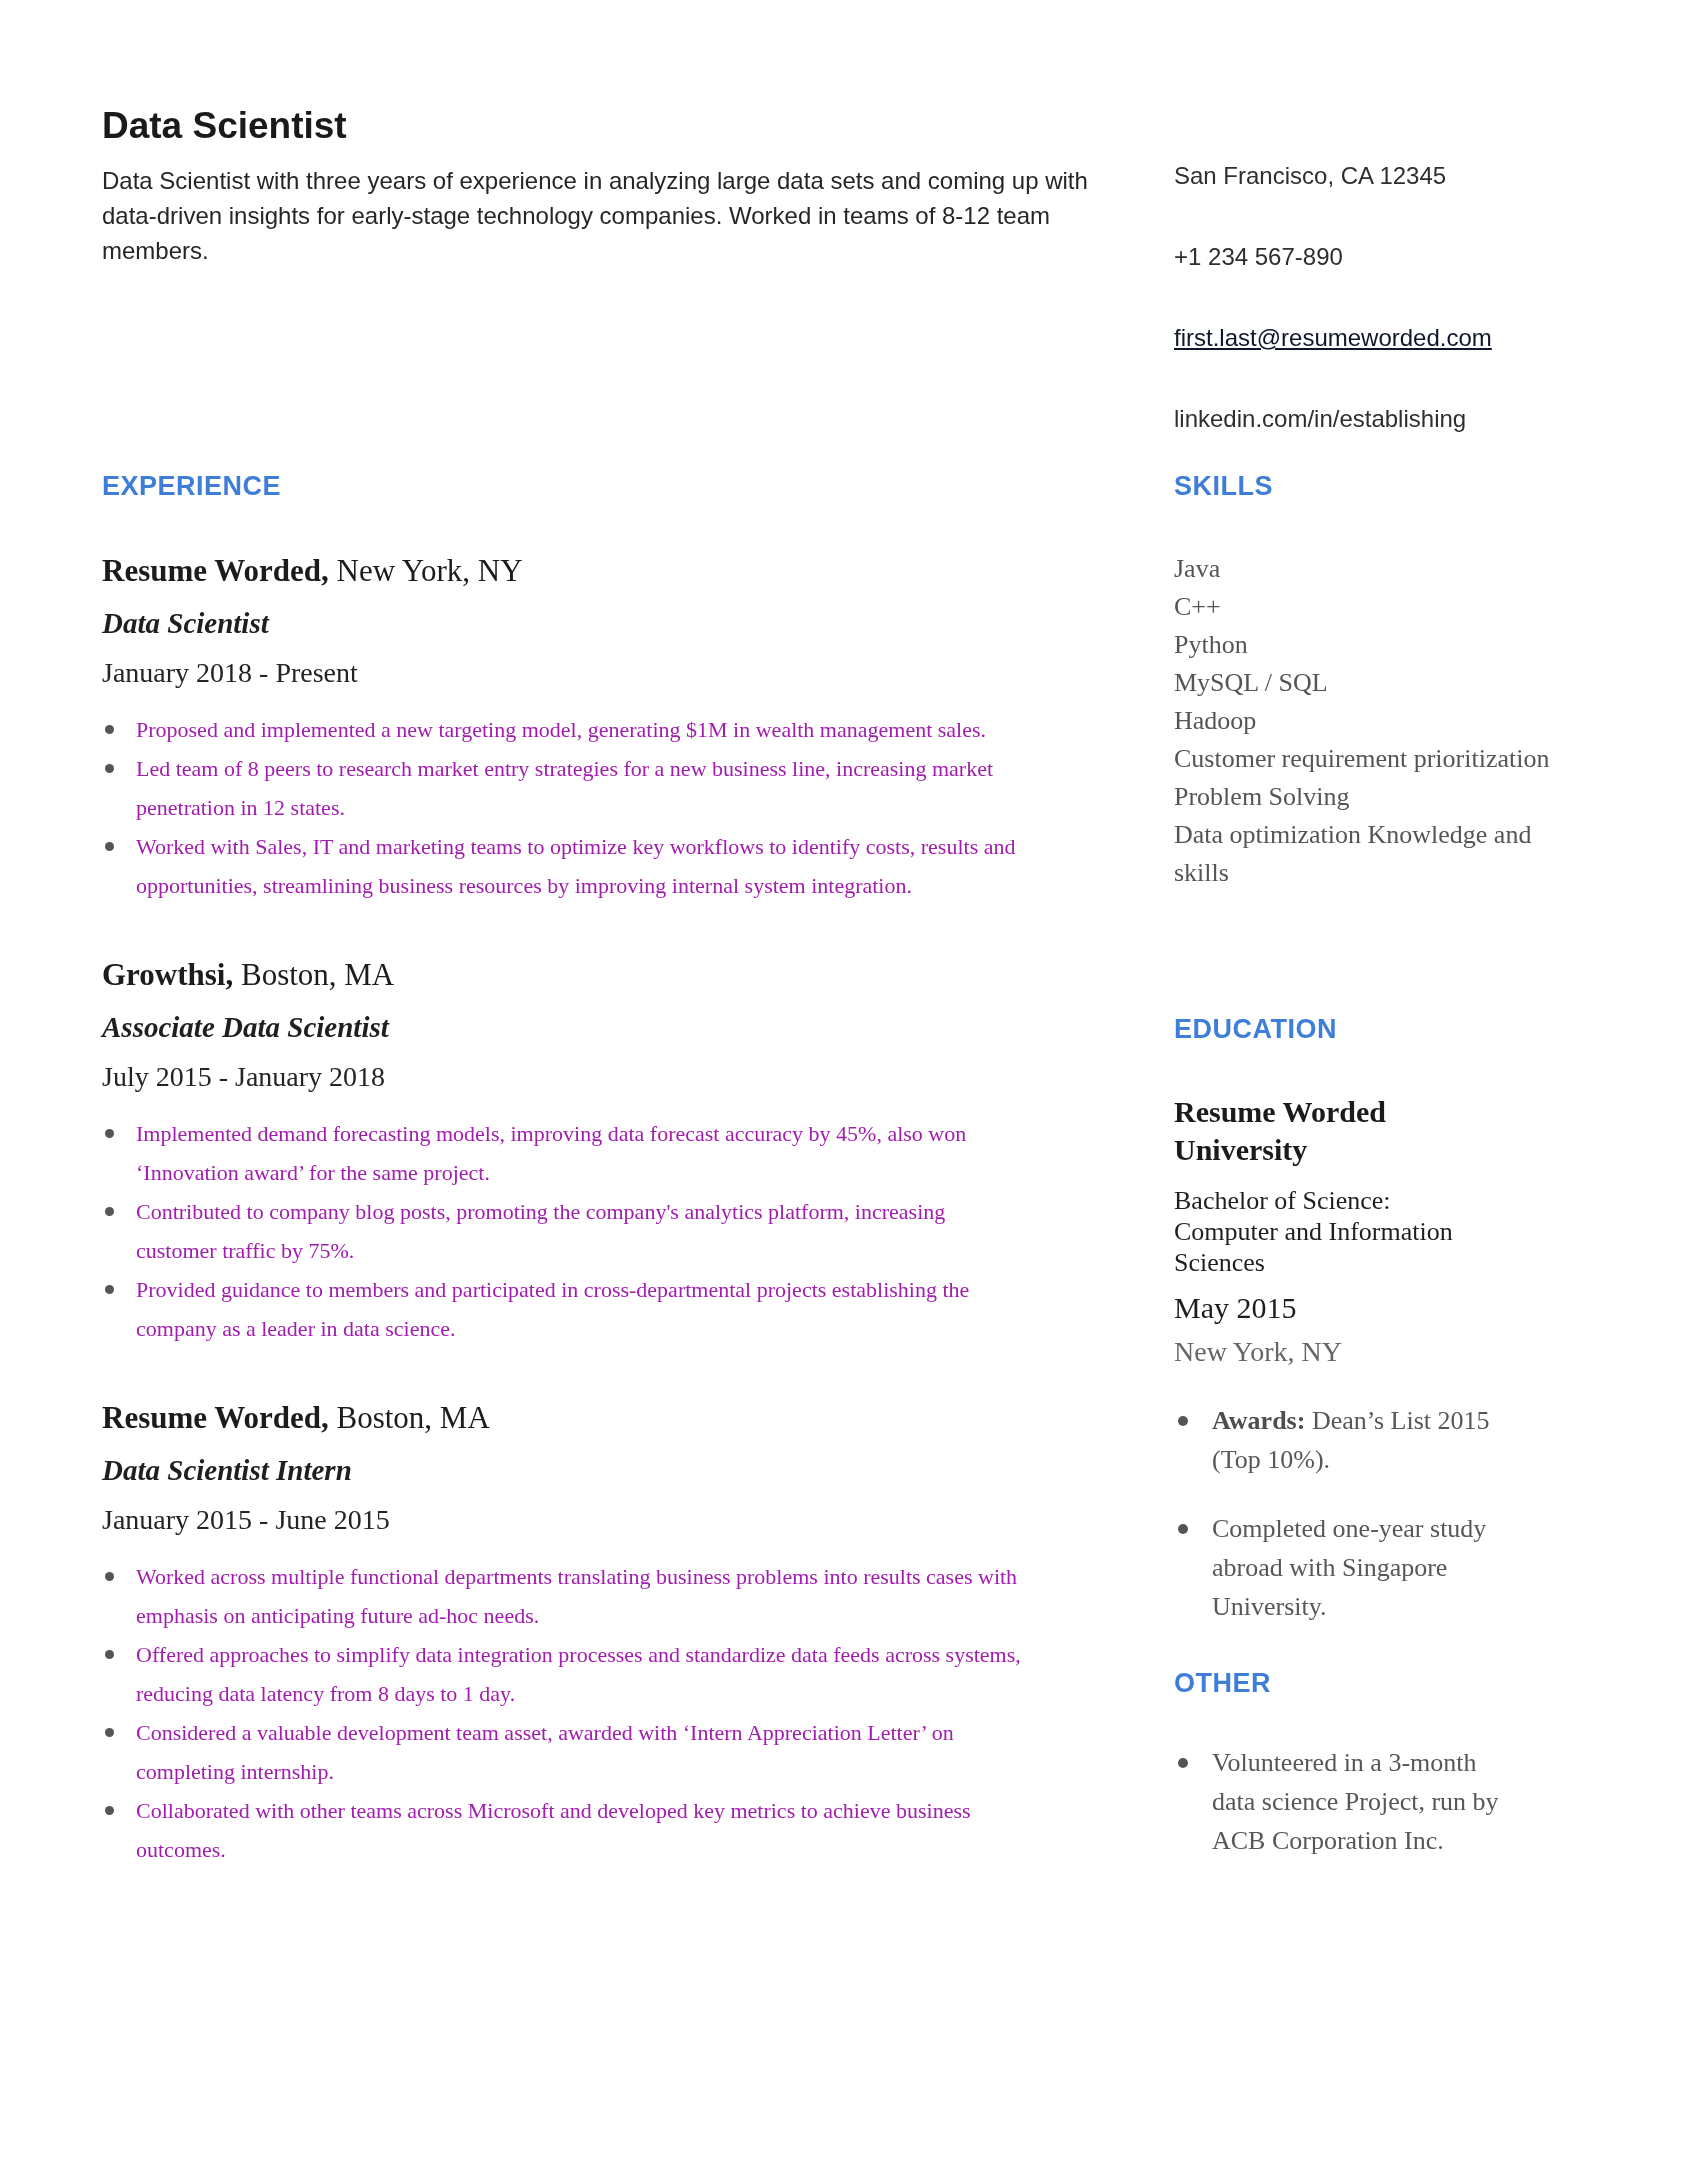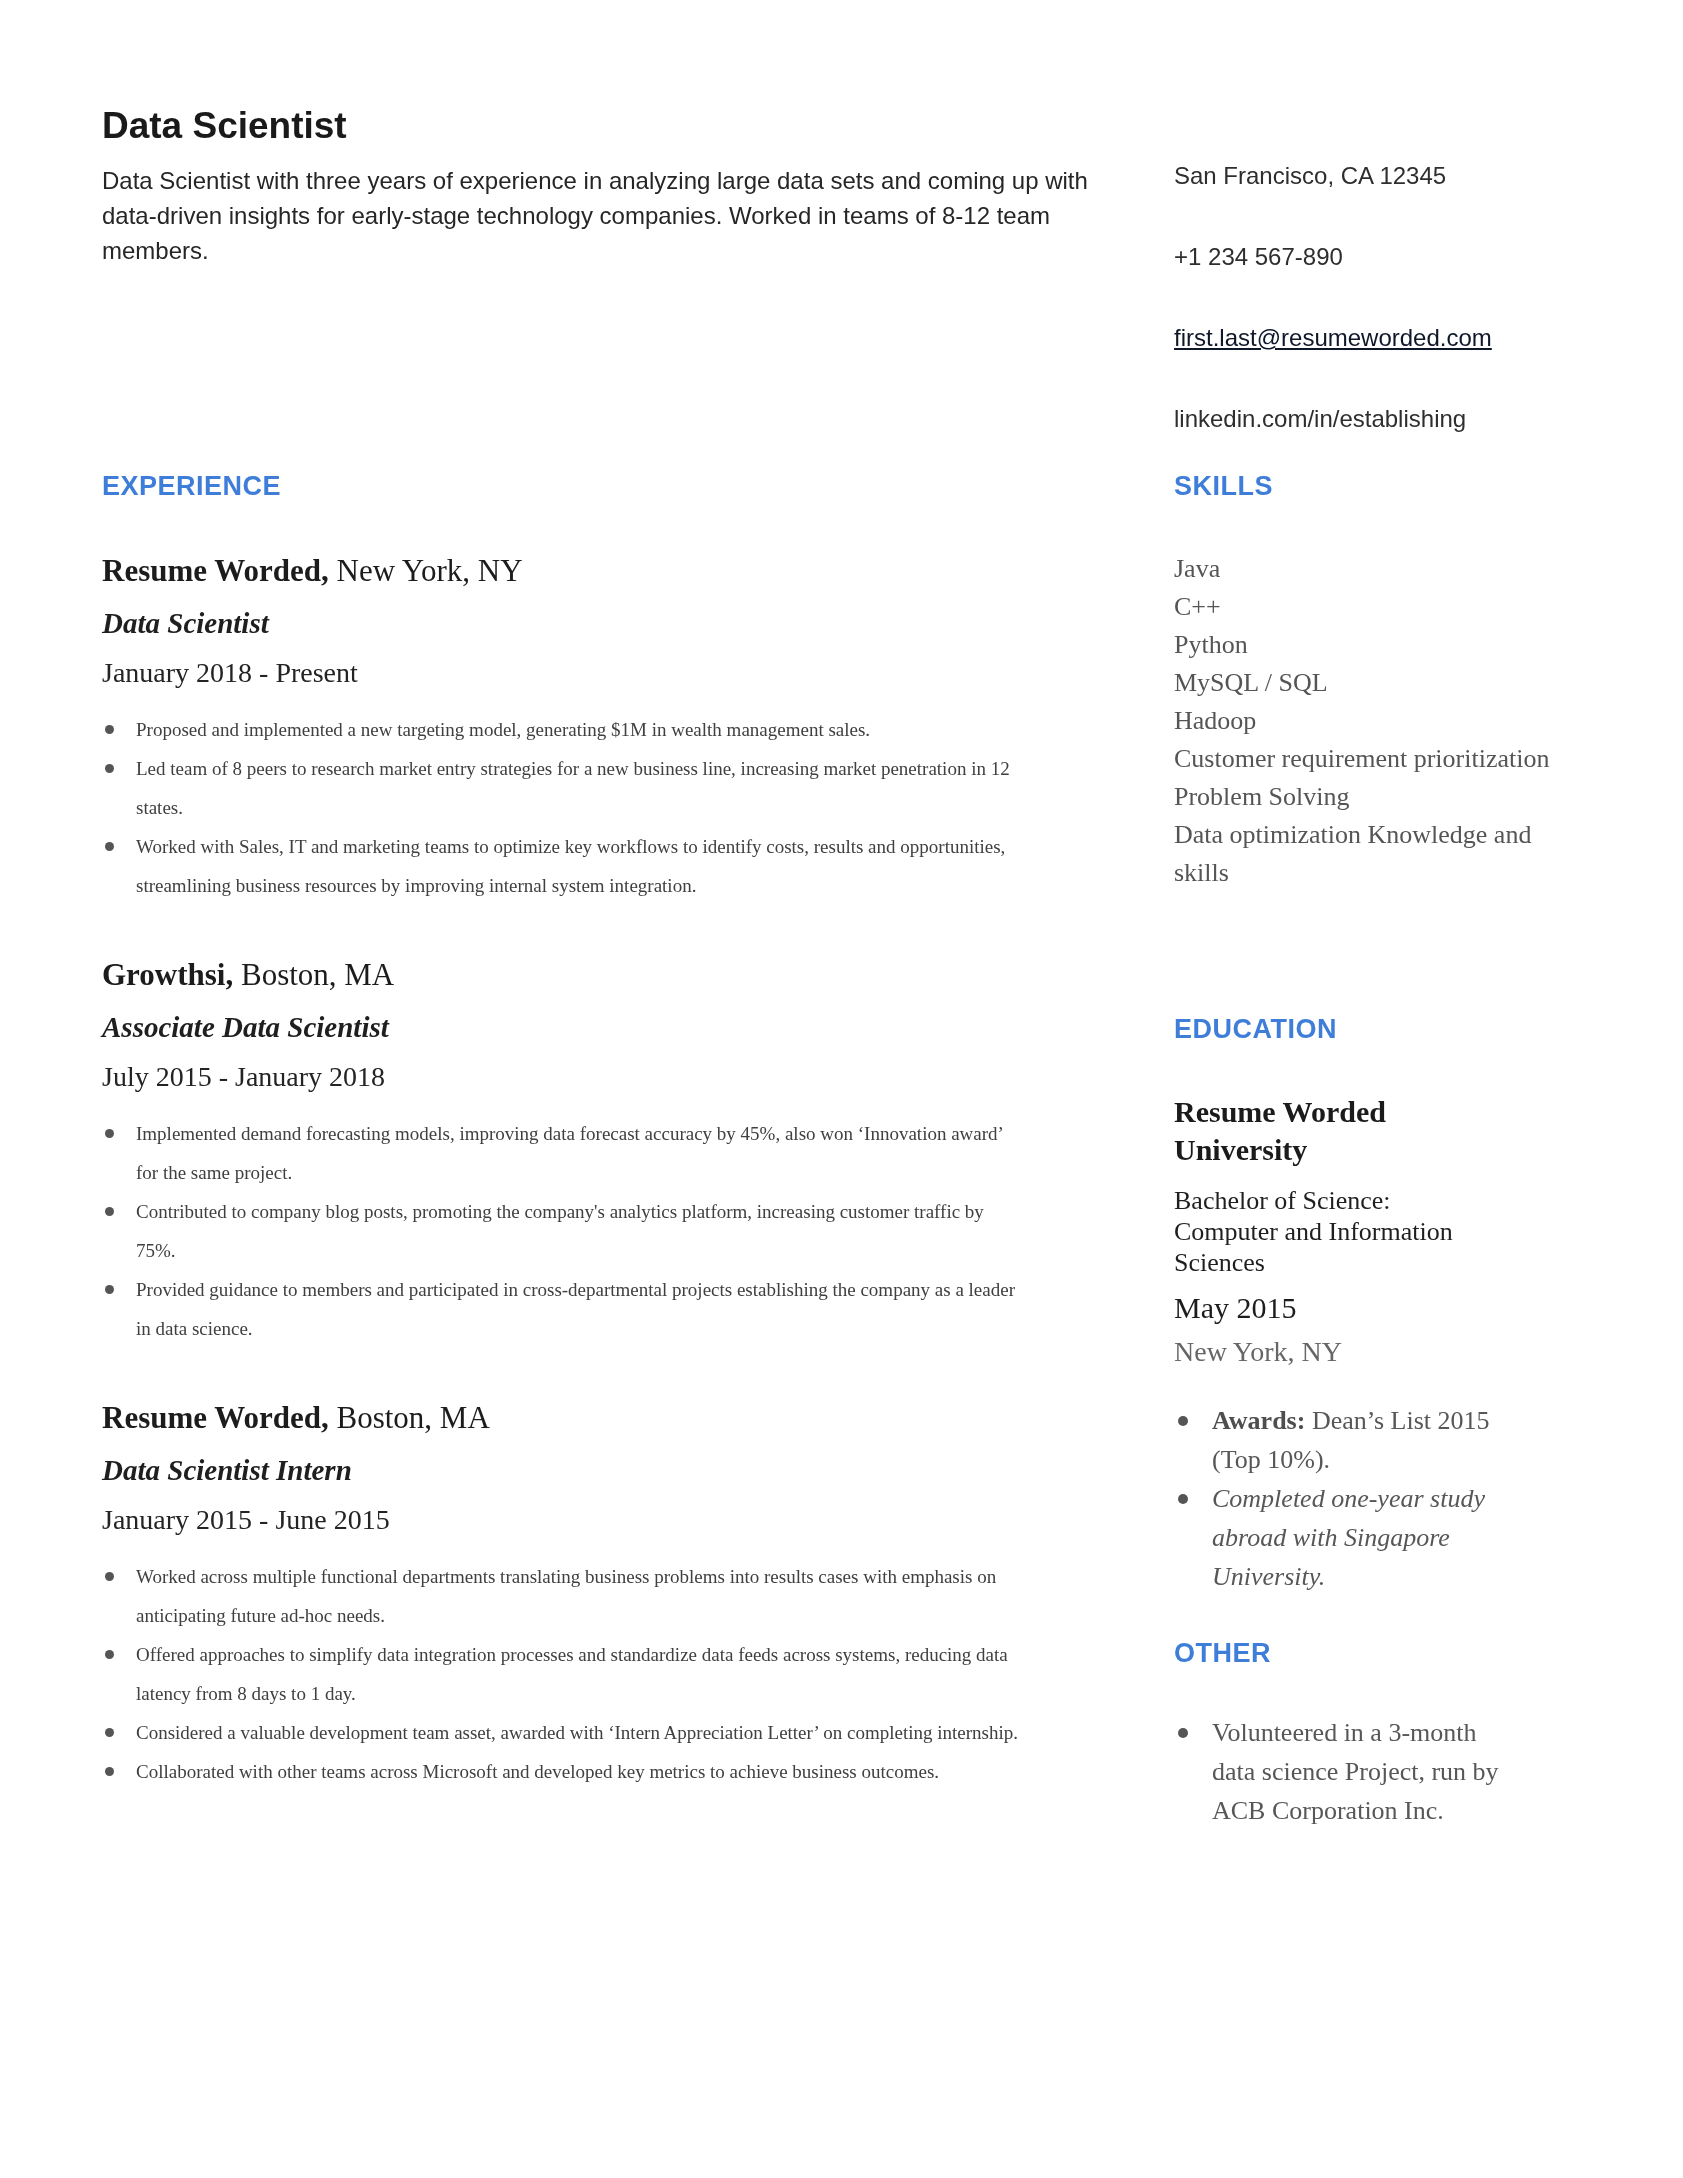--- a/index.html
+++ b/index.html
@@ -53,21 +53,21 @@
   .job.first { margin-top:52px; }
   .job + .job { margin-top:51px; }
   .company-line { font-size:31px; line-height:37px; color:#1c1c1c; }
   .company-line .company { font-weight:700; }
   .job-title { font-size:29px; line-height:35px; font-style:italic; font-weight:700; color:#1f1f1f; margin-top:17px; }
   .job-dates { font-size:28px; line-height:34px; color:#242424; margin-top:15px; }
 
   ul.bullets { list-style:none; margin:20px 0 0 0; padding:0; }
   ul.bullets li {
     position:relative; padding-left:34px;
-    font-size:19px; line-height:39px; color:#404040;
+    font-size:22px; line-height:39px; color:#a21caf;
   }
   ul.bullets li::before {
     content:""; position:absolute; left:3px; top:15px;
     width:9px; height:9px; border-radius:50%; background:#555;
   }
 
   
   ul.skills { list-style:none; margin:50px 0 0 0; padding:0; }
   ul.skills li { font-size:26px; line-height:38px; color:#555; width:388px; }
 
@@ -75,21 +75,21 @@
   .school { font-size:30px; line-height:38px; font-weight:700; color:#1b1b1b; margin-top:50px; width:317px; }
   .degree { font-size:26px; line-height:31px; color:#1f1f1f; margin-top:16px; width:315px; }
   .edu-date { font-size:30px; line-height:34px; color:#1d1d1d; margin-top:13px; }
   .edu-loc { font-size:28px; line-height:34px; color:#666; margin-top:10px; }
 
   ul.side-bullets { list-style:none; margin:32px 0 0 0; padding:0; }
   ul.side-bullets li {
     position:relative; padding-left:38px; width:289px;
     font-size:26px; line-height:39px; color:#575757;
   }
-  ul.side-bullets li + li { margin-top:0;font-style:italic; }
+  ul.side-bullets li + li { margin-top:30px; }
   ul.side-bullets li::before {
     content:""; position:absolute; left:4px; top:15px;
     width:10px; height:10px; border-radius:50%; background:#555;
   }
   ul.side-bullets .b { font-weight:700; color:#4e4e4e; }
 
   .other-h { margin-top:44px; }
   ul.other-bullets { margin-top:46px; }
 </style>
 </head>

